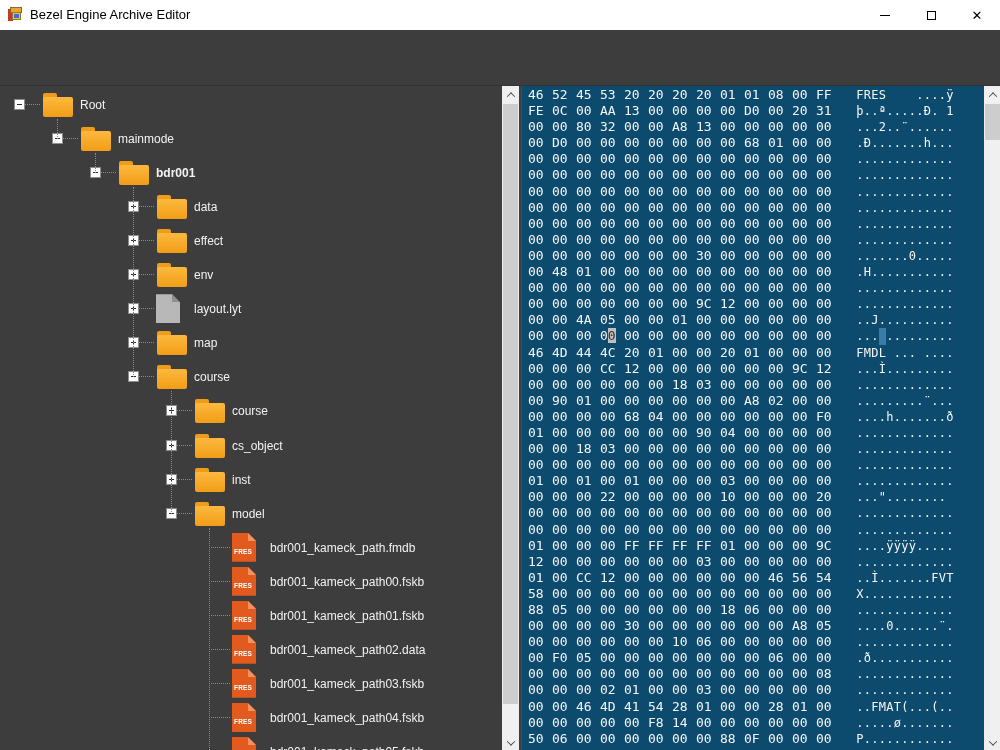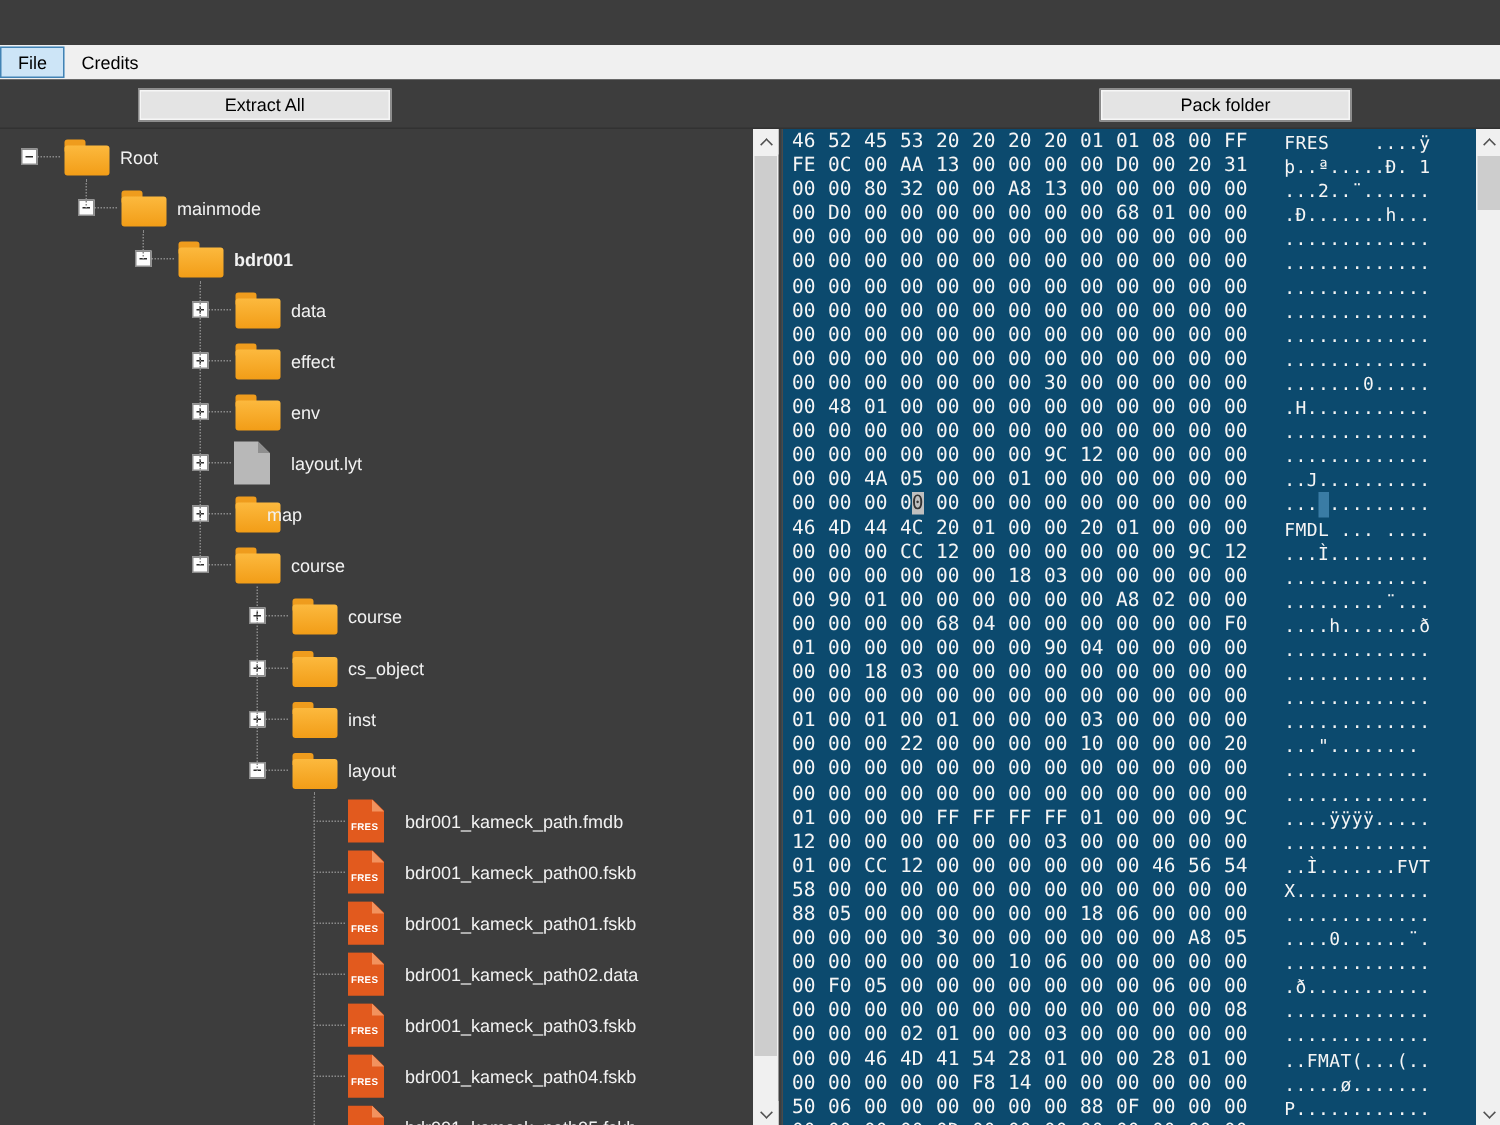--- a/index.html
+++ b/index.html
@@ -81,30 +81,42 @@
   .chev { width:6px; height:6px; border-left:1.5px solid #505050; border-top:1.5px solid #505050; }
   .chev.up { transform:rotate(45deg) translate(1px,1px); }
   .chev.down { transform:rotate(225deg) translate(1px,1px); }
   .sb-thumb { position:absolute; left:1px; width:15px; background:#cdcdcd; }
 </style>
 </head>
 <body>
 
 <div class="window">
 
-
-  <div class="menubar" id="menubar">
-      <div class="menu-item selected">File</div>
-      <div class="menu-item">Credits</div>
+  <div class="titlebar">
+    <span class="app-icon">
+      <span class="p1"></span>
+        <span class="p2"></span>
+        <span class="p3"></span>
+        <span class="p4"></span>
+    </span>
+    <span class="wtitle">Bezel Engine Archive Editor</span>
+    <div class="win-controls">
+      <div class="win-btn">
+          <span class="g-min"></span>
+        </div>
+      <div class="win-btn">
+          <span class="g-max"></span>
+        </div>
+      <div class="win-btn">
+          <span class="g-close">✕</span>
+        </div>
     </div>
-
-  <div class="toolbar">
-    <button class="tb-btn tb-extract">Extract All</button>
-    <button class="tb-btn tb-pack">Pack folder</button>
   </div>
+
+
 
   <div class="content">
     <div class="tree-panel">
       <div id="tree-rows">
           <div class="tree-row" style="top: 2px;">
             <div class="tick" style="left: 19px; top: 16px; width: 21px;"></div>
             <div class="expander" style="left: 14px; top: 11px;">
               <span class="h"></span>
             </div>
             <div class="icon-folder" style="left: 42px;">
@@ -185,21 +197,21 @@
           <div class="tree-row" style="top: 240.35px;">
             <div class="tick" style="left: 133px; top: 16px; width: 21px;"></div>
             <div class="expander" style="left: 128px; top: 11px;">
               <span class="h"></span>
               <span class="v"></span>
             </div>
             <div class="icon-folder" style="left: 156px;">
               <span class="tab"></span>
               <span class="body"></span>
             </div>
-            <span class="tree-label" style="left: 178px;">map</span>
+            <span class="tree-label" style="left: 194px;">map</span>
           </div>
           <div class="tree-row" style="top: 274.4px;">
             <div class="tick" style="left: 133px; top: 16px; width: 21px;"></div>
             <div class="expander" style="left: 128px; top: 11px;">
               <span class="h"></span>
             </div>
             <div class="icon-folder" style="left: 156px;">
               <span class="tab"></span>
               <span class="body"></span>
             </div>
@@ -243,21 +255,21 @@
           </div>
           <div class="tree-row" style="top: 410.6px;">
             <div class="tick" style="left: 171px; top: 16px; width: 21px;"></div>
             <div class="expander" style="left: 166px; top: 11px;">
               <span class="h"></span>
             </div>
             <div class="icon-folder" style="left: 194px;">
               <span class="tab"></span>
               <span class="body"></span>
             </div>
-            <span class="tree-label" style="left: 232px;">layout</span>
+            <span class="tree-label" style="left: 232px;">model</span>
           </div>
           <div class="tree-row" style="top: 444.65px;">
             <div class="tick" style="left: 209px; top: 16px; width: 21px;"></div>
             <div class="icon-page fres" style="left: 232px;">
               <span class="fold"></span>
               <span class="ftxt">FRES</span>
             </div>
             <span class="tree-label" style="left: 270px;">bdr001_kameck_path.fmdb</span>
           </div>
           <div class="tree-row" style="top: 478.7px;">

